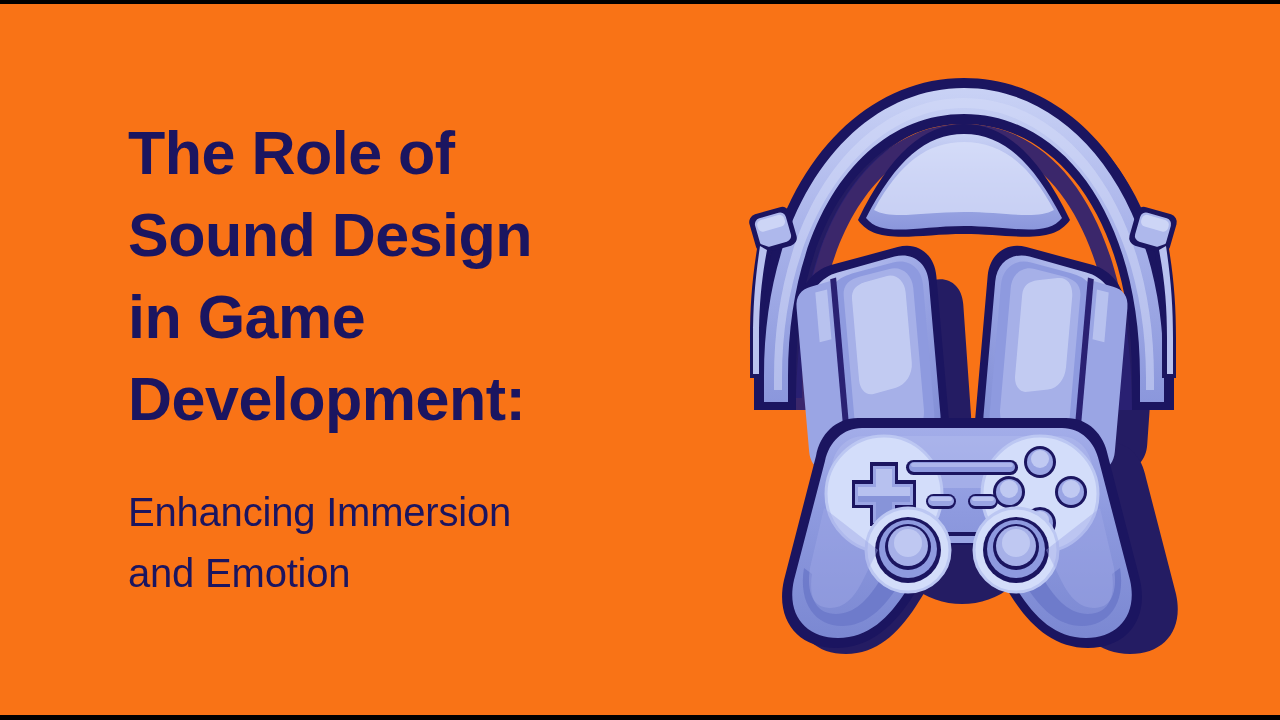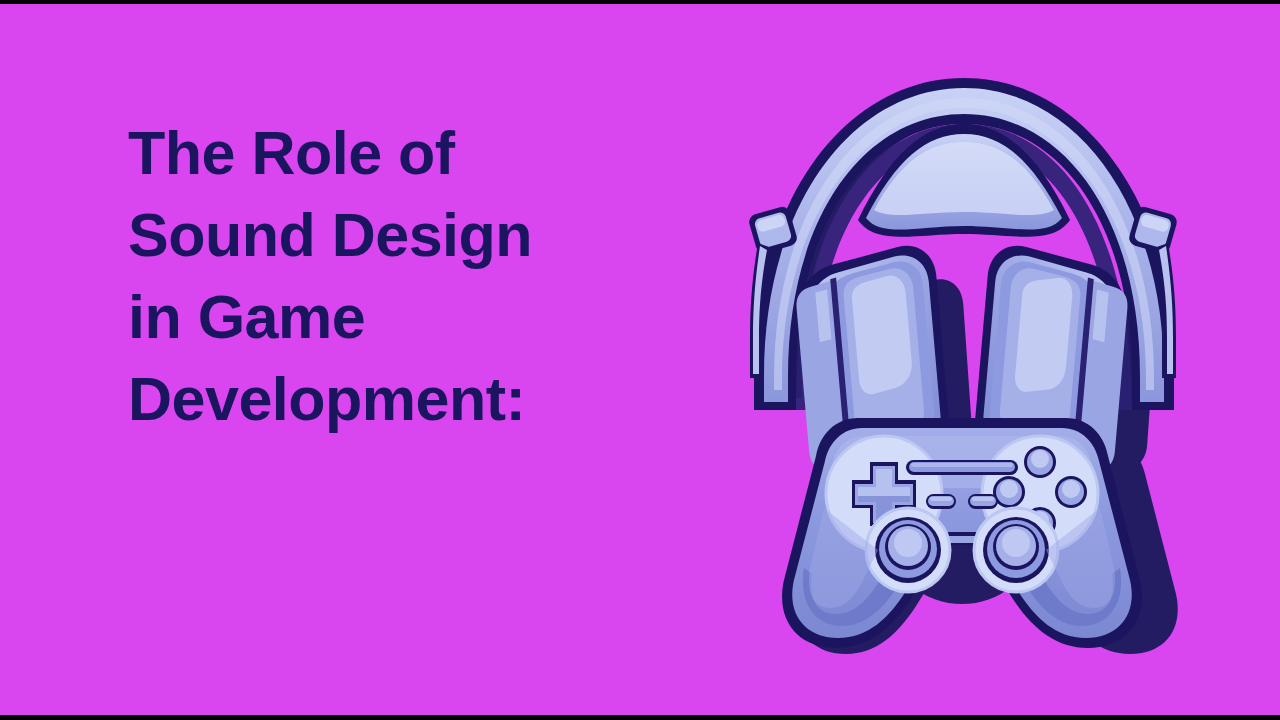--- a/index.html
+++ b/index.html
@@ -1,20 +1,20 @@
 <!DOCTYPE html>
 <html><head>
 <meta charset="utf-8">
 <style>
   html,body{margin:0;padding:0;background:#000;}
   body{width:1280px;height:720px;overflow:hidden;font-family:"Liberation Sans",sans-serif;}
 
   .slide{
     position:relative;width:1280px;height:720px;
-    background:#d946ef;
+    background:#f97316;
     box-sizing:border-box;
   }
   .bar-top{position:absolute;left:0;top:0;width:1280px;height:4px;background:#000;z-index:40;}
   .bar-bottom{position:absolute;left:0;bottom:0;width:1280px;height:5px;background:#000;z-index:40;}
 
   
   .text-col{
     position:absolute;left:128px;top:112px;width:560px;
     z-index:20;
   }
@@ -49,20 +49,22 @@
 <div class="slide">
 
   <div class="bar-top"></div>
   <div class="bar-bottom"></div>
 
   <div class="text-col">
     <h1 class="title">The Role of
 Sound Design
 in Game
 Development:</h1>
+    <p class="subtitle">Enhancing Immersion
+and Emotion</p>
   </div>
 
   <div class="art">
     <svg viewBox="0 0 500 625" xmlns="http://www.w3.org/2000/svg">
       <defs>
         <linearGradient id="gBandPad" x1="0" y1="0" x2="0" y2="1">
           <stop offset="0%" stop-color="#c9d2f5"></stop>
           <stop offset="45%" stop-color="#a9b3ea"></stop>
           <stop offset="100%" stop-color="#8b97dc"></stop>
         </linearGradient>

